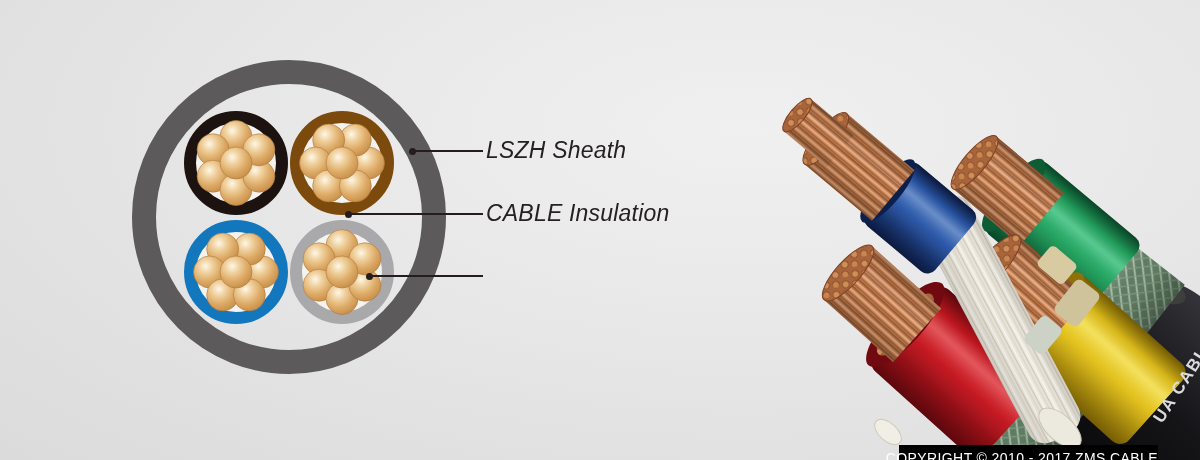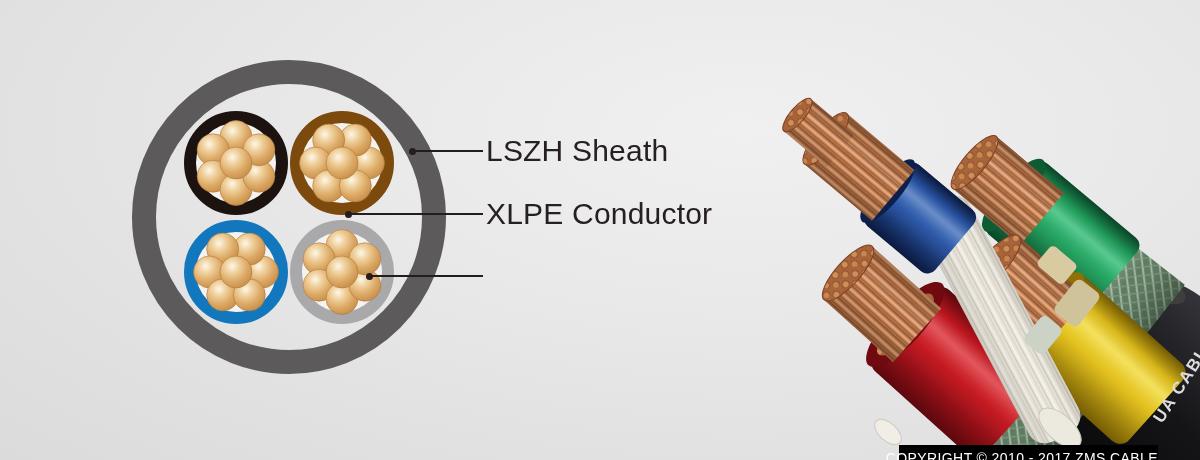--- a/index.html
+++ b/index.html
@@ -6,22 +6,22 @@
   .canvas{
     position:relative;width:1200px;height:460px;overflow:hidden;
     background:radial-gradient(ellipse at 62% 28%, #f1f0f0 0%, #eae9e9 38%, #e2e1e1 72%, #dcdbdb 100%);
     font-family:"Liberation Sans", sans-serif;
   }
   .illustration{position:absolute;left:0;top:0;z-index:1;}
   .callouts{position:absolute;left:0;top:0;width:100%;height:100%;z-index:2;pointer-events:none;}
   .leader-line{position:absolute;height:2px;background:#241c1e;}
   .leader-dot{position:absolute;width:7px;height:7px;border-radius:50%;background:#241c1e;}
   .callout-label{
-    position:absolute;font-size:30px;line-height:27px;color:#262023;
-    white-space:nowrap;letter-spacing:0.2px;
+    position:absolute;font-size:23px;line-height:27px;color:#262023;
+    white-space:nowrap;letter-spacing:0.2px;font-style:italic;
   }
   .copyright-bar{
     position:absolute;left:899px;top:429px;width:259px;height:25px;z-index:3;
     background:#000;color:#fff;display:flex;align-items:center;justify-content:flex-end;
     font-size:14px;letter-spacing:0.4px;white-space:nowrap;margin-top:16px;
   }
 </style>
 </head>
 <body>
 
@@ -232,21 +232,21 @@
     </g>
   </svg>
 
   <div class="callouts">
     <div class="leader-dot" style="left:408.5px;top:147.5px;"></div>
     <div class="leader-line" style="left:412px;top:150px;width:71px;"></div>
     <span class="callout-label" style="left:486px;top:137px;">LSZH Sheath</span>
 
     <div class="leader-dot" style="left:344.5px;top:210.5px;"></div>
     <div class="leader-line" style="left:348px;top:213px;width:135px;"></div>
-    <span class="callout-label" style="left:486px;top:200px;">XLPE Conductor</span>
+    <span class="callout-label" style="left:486px;top:200px;">CABLE Insulation</span>
 
     <div class="leader-dot" style="left:365.5px;top:272.5px;"></div>
     <div class="leader-line" style="left:369px;top:275px;width:114px;"></div>
   </div>
 
   <div class="copyright-bar">
     <span>COPYRIGHT © 2010 - 2017 ZMS CABLE</span>
   </div>
 
 </div>

